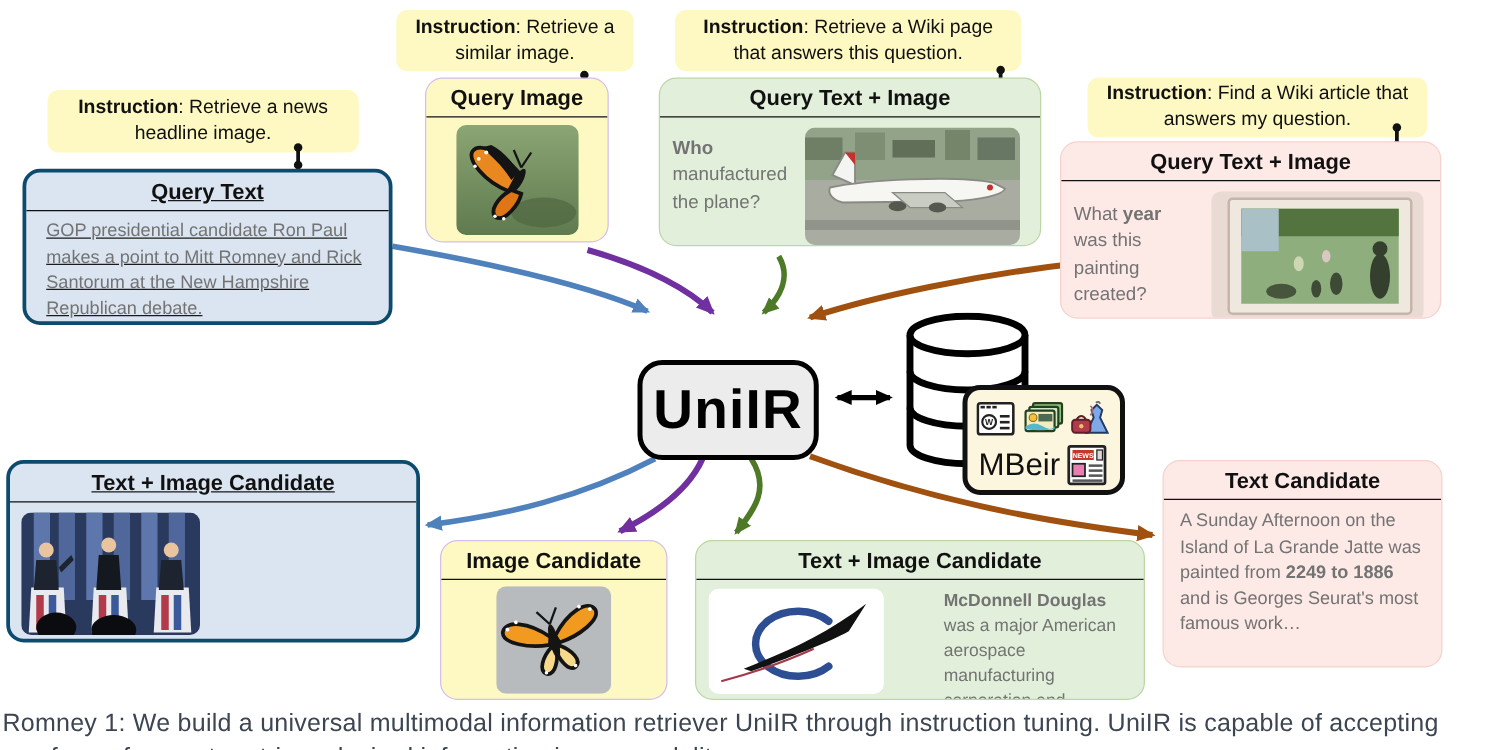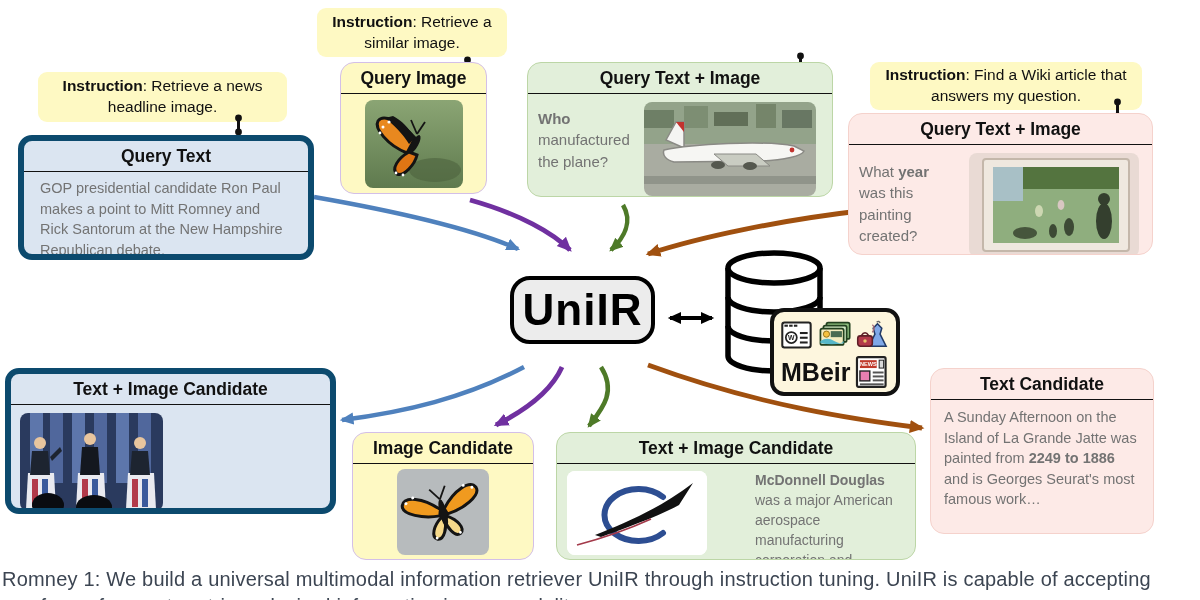--- a/index.html
+++ b/index.html
@@ -6,34 +6,34 @@
   .canvas{position:relative;width:1200px;height:600px;overflow:hidden;background:#fff;
           font-family:"Liberation Sans",sans-serif;color:#1a1a1a;}
   .overlay{position:absolute;left:0;top:0;width:1200px;height:600px;pointer-events:none;}
   .abs{position:absolute;box-sizing:border-box;}
   .inst{background:#fef9c3;border-radius:9px;display:flex;align-items:center;justify-content:center;
         text-align:center;font-size:15.5px;line-height:1.35;padding:4px 10px;color:#111;}
   .qbox{border-radius:14px;overflow:hidden;}
   .qbox .hd{font-weight:bold;font-size:17.5px;text-align:center;padding:5px 4px 4px;
             border-bottom:1.8px solid #111;color:#111;}
   .bd{font-size:14.5px;line-height:1.42;color:#737373;}
-  .blue{background:#dbe5f1;border:6px solid #0c4a6e;}
+  .blue{background:#dbe5f1;border:3px solid #0c4a6e;text-decoration:underline;}
   .purple{background:#fef9c3;border:1px solid #d3bfe8;}
   .green{background:#e2efda;border:1px solid #bcd6a6;}
   .pink{background:#fdeae7;border:1px solid #f5d2cc;}
   .row{display:flex;align-items:flex-start;gap:10px;padding:8px 10px;}
   .imgph{border-radius:8px;overflow:hidden;flex:none;display:block;}
   .unir{background:#ececec;border:4.5px solid #000;border-radius:20px;display:flex;
         align-items:center;justify-content:center;font-weight:bold;font-size:44px;
         letter-spacing:1px;color:#000;}
   .mbeir{background:#fdf6de;border:4px solid #111;border-radius:14px;padding:6px 7px 4px;
          display:flex;flex-direction:column;gap:3px;z-index:5;}
   .mbeir .icons{display:flex;gap:5px;align-items:center;justify-content:center;}
   .mbeir .bot{display:flex;gap:5px;align-items:center;justify-content:center;}
-  .mbeir .lbl{font-weight:bold;font-size:25px;color:#111;}
+  .mbeir .lbl{font-weight:normal;font-size:25px;color:#111;}
   .caption{position:absolute;left:2px;top:566px;width:1198px;font-size:20px;line-height:27px;
            color:#3c4552;white-space:nowrap;letter-spacing:0.2px;}
   .pin{position:absolute;}
   b{font-weight:bold;}
 </style>
 </head>
 <body>
 
 <div class="canvas">
 
@@ -64,20 +64,23 @@
     <path d="M601,367 C617,392 602,409 589,426" fill="none" stroke="#4e7a28" stroke-width="4.5" marker-end="url(#mGreen)"></path>
     <path d="M648,365 C760,406 858,420 922,428" fill="none" stroke="#a0500f" stroke-width="4.8" marker-end="url(#mBrown)"></path>
     <path d="M670,318 L712,318" fill="none" stroke="#000" stroke-width="4.2" marker-start="url(#mBlack)" marker-end="url(#mBlack)"></path>
   </svg>
 
   <div class="abs inst" style="left:38px;top:72px;width:249px;height:50px;">
     <span><b>Instruction</b><span>: Retrieve a news headline image.</span></span>
   </div>
   <div class="abs inst" style="left:317px;top:8px;width:190px;height:49px;">
     <span><b>Instruction</b><span>: Retrieve a similar image.</span></span>
+  </div>
+  <div class="abs inst" style="left:540px;top:8px;width:277px;height:49px;">
+    <span><b>Instruction</b><span>: Retrieve a Wiki page that answers this question.</span></span>
   </div>
   <div class="abs inst" style="left:870px;top:62px;width:272px;height:48px;">
     <span><b>Instruction</b><span>: Find a Wiki article that answers my question.</span></span>
   </div>
 
   <svg class="pin" style="left:233px;top:114px;" width="11" height="22" viewBox="0 0 11 22">
       <circle cx="5.5" cy="4" r="3.4" fill="#111"></circle>
       <rect x="4" y="4" width="3" height="14" fill="#111"></rect>
       <circle cx="5.5" cy="18" r="3.4" fill="#111"></circle>
     </svg>
@@ -171,21 +174,21 @@
         <circle cx="135" cy="46" r="6" fill="#343f2e"></circle>
         <ellipse cx="100" cy="74" rx="5" ry="9" fill="#3d4a35"></ellipse>
         <ellipse cx="84" cy="78" rx="4" ry="7" fill="#3d4a35"></ellipse>
         <ellipse cx="56" cy="80" rx="12" ry="6" fill="#46553c"></ellipse>
         <ellipse cx="70" cy="58" rx="4" ry="6" fill="#cdd7b2"></ellipse>
         <ellipse cx="92" cy="52" rx="3.4" ry="5" fill="#d8c7c2"></ellipse>
       </svg>
     </div>
   </div>
 
-  <div class="abs unir" style="left:510px;top:276px;width:145px;height:68px;text-align:right;">
+  <div class="abs unir" style="left:510px;top:288px;width:145px;height:80px;text-align:right;">
     <span>UniIR</span>
   </div>
 
   <svg class="abs" style="left:720px;top:250px;" width="108" height="124" viewBox="0 0 108 124">
     <path d="M8,18 L8,106 A46,15 0 0 0 100,106 L100,18" fill="#fff" stroke="#000" stroke-width="5.5"></path>
     <path d="M8,47 A46,15 0 0 0 100,47" fill="none" stroke="#000" stroke-width="5.5"></path>
     <path d="M8,76 A46,15 0 0 0 100,76" fill="none" stroke="#000" stroke-width="5.5"></path>
     <ellipse cx="54" cy="18" rx="46" ry="15" fill="#fff" stroke="#000" stroke-width="5.5"></ellipse>
   </svg>
 

